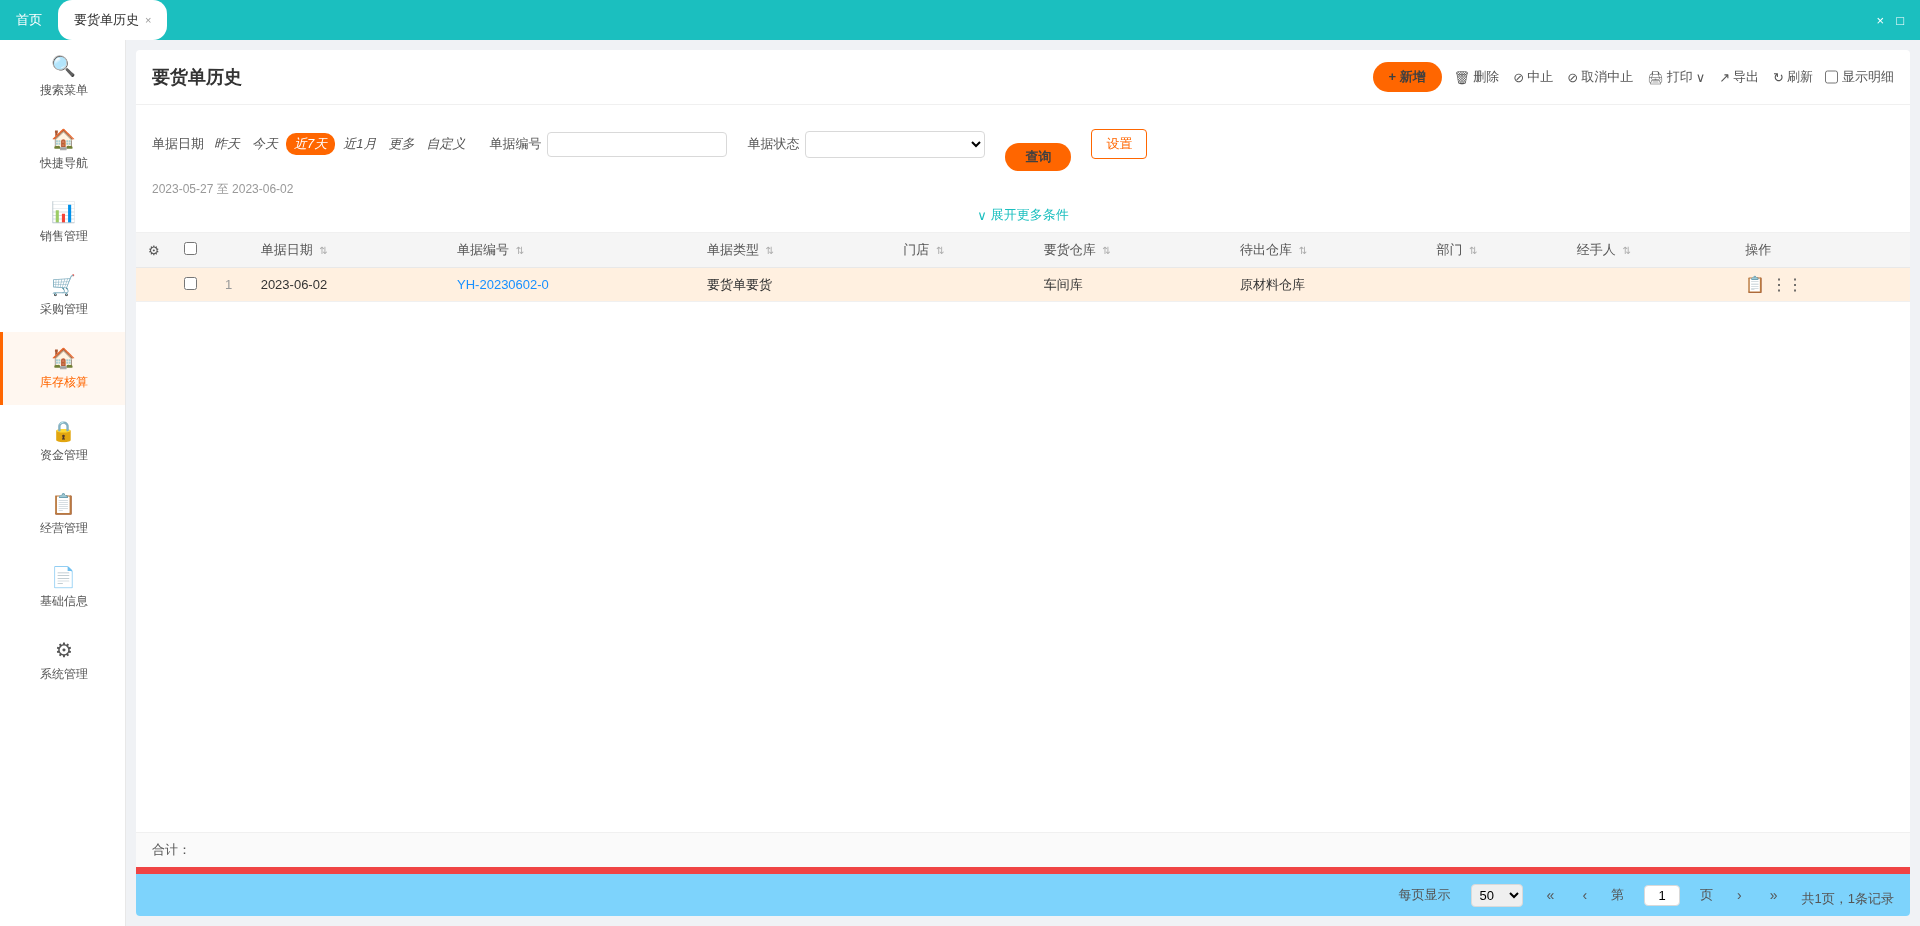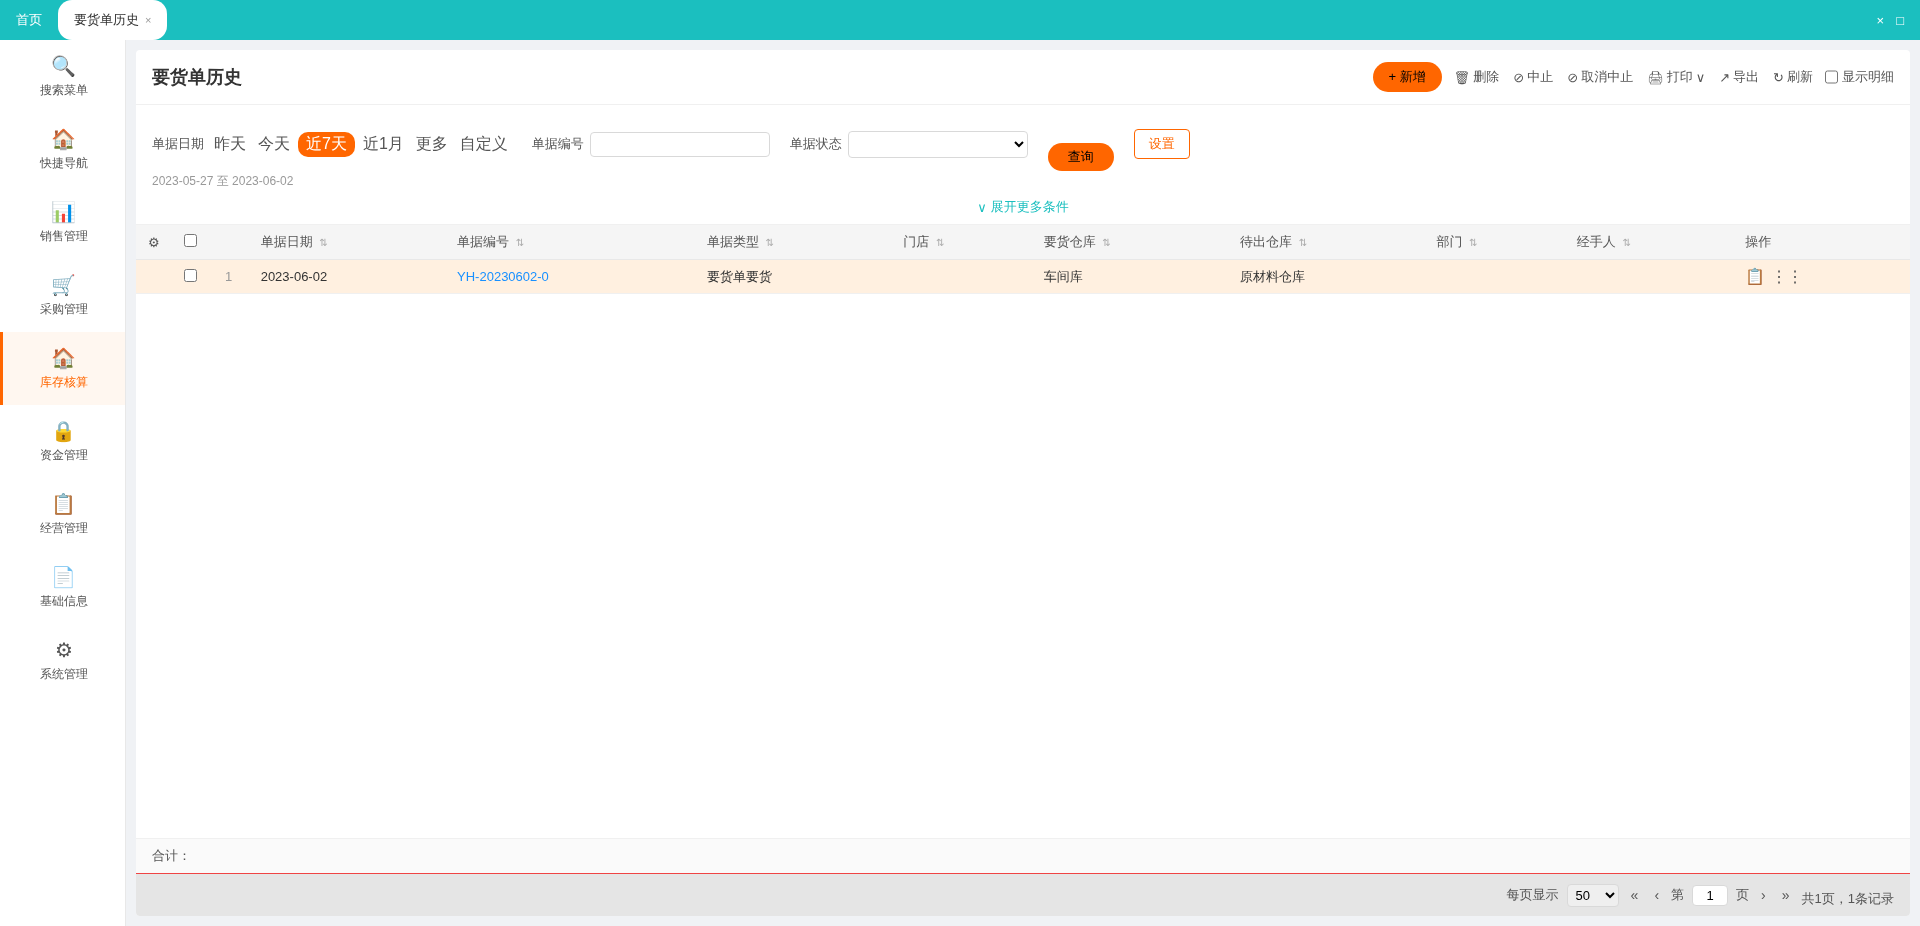--- a/index.html
+++ b/index.html
@@ -129,26 +129,27 @@
       display: flex;
       align-items: center;
       gap: 3px;
       font-size: 13px;
       cursor: pointer;
       color: #555;
       padding: 4px 2px;
     }
     .btn-primary {
       background: #f60;
-      color: #000000;
+      color: #404040;
       border: none;
       padding: 6px 16px;
       border-radius: 15px;
       cursor: pointer;
       font-size: 13px;
+      font-weight: bold;
     }
     .btn-secondary {
       background: #fff;
       color: #f60;
       border: 1px solid #f60;
       padding: 5px 14px;
       border-radius: 4px;
       cursor: pointer;
       font-size: 13px;
     }
@@ -182,36 +183,37 @@
       color: #555;
       font-size: 13px;
       white-space: nowrap;
     }
     .date-shortcuts {
       display: flex;
       align-items: center;
       gap: 4px;
     }
     .date-shortcut {
-      font-size: 16px;
+      font-size: 13px;
       color: #555;
       cursor: pointer;
       padding: 2px 4px;
       border-radius: 3px;
+      font-style: italic;
     }
     .date-shortcut.active {
       background: #f60;
       color: #fff;
       border-radius: 10px;
       padding: 2px 8px;
     }
     .date-range {
       font-size: 12px;
       color: #999;
-      margin-top: 2px;
+      margin-top: 10px;
     }
     .filter-input {
       border: 1px solid #d9d9d9;
       border-radius: 4px;
       padding: 4px 8px;
       font-size: 13px;
       outline: none;
       width: 180px;
     }
     .filter-select {
@@ -296,24 +298,24 @@
       border-top: 1px solid #f0f0f0;
       font-size: 13px;
       color: #555;
       flex-shrink: 0;
     }
     .pagination-bar {
       display: flex;
       align-items: center;
       justify-content: flex-end;
       padding: 8px 16px;
-      border-top: 1px solid #ef4444;
-      gap: 8px;
+      border-top: 7px solid #ef4444;
+      gap: 20px;
       flex-shrink: 0;
-      background: #e5e5e5;
+      background: #7dd3fc;
     }
     .pagination-bar .page-size-label { color: #555; }
     .page-size-select {
       border: 1px solid #d9d9d9;
       border-radius: 4px;
       padding: 2px 4px;
       font-size: 13px;
     }
     .page-nav-btn {
       cursor: pointer;

